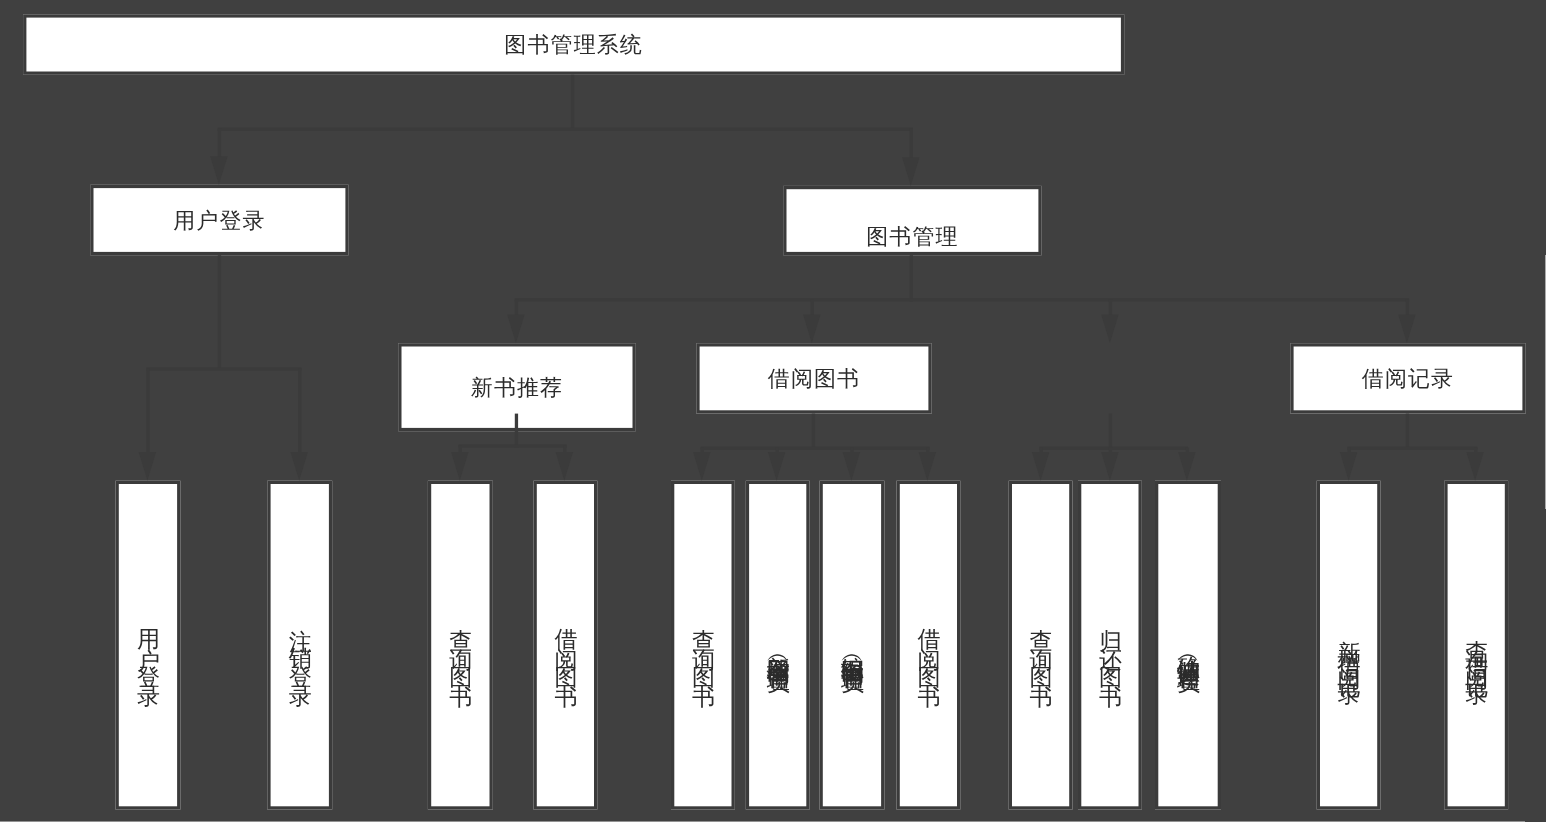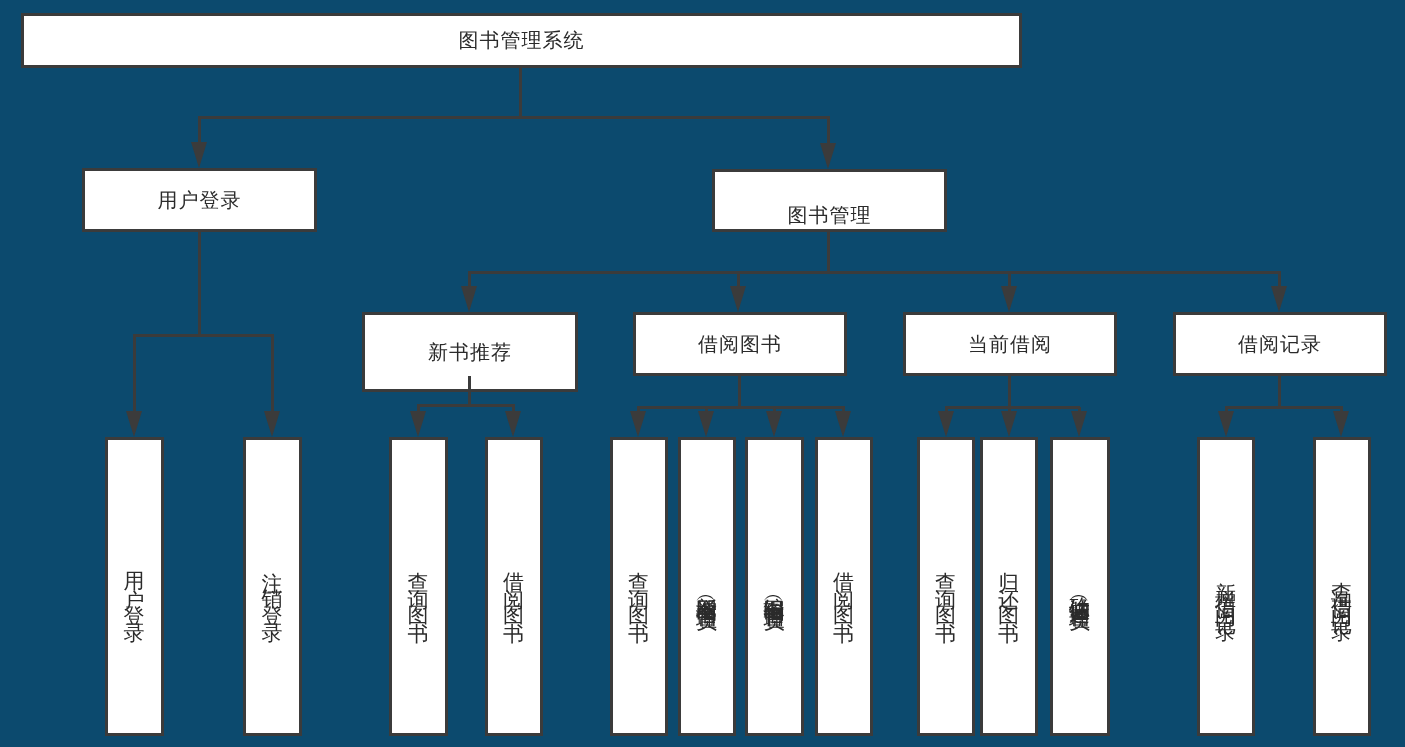--- a/index.html
+++ b/index.html
@@ -1,19 +1,19 @@
 <!DOCTYPE html>
 <html><head>
 <meta charset="utf-8">
 <style>
   html,body{margin:0;padding:0;background:#ffffff;}
   .canvas{
     position:relative;
     width:1405px;height:747px;
-    background:#0c4a6e;
+    background:#404040;
     font-family:"Liberation Sans","DejaVu Sans",sans-serif;
     overflow:hidden;
   }
   .box{
     position:absolute;
     box-sizing:border-box;
     border:3px solid #3b3b3b;
     background:#ffffff;
     display:flex;
     align-items:center;
@@ -64,23 +64,20 @@
   </div>
   <div class="box" style="left:712px;top:169px;width:235px;height:63px;align-items:flex-end;">
     <span>图书管理</span>
   </div>
 
   <div class="box" style="left:362px;top:312px;width:216px;height:80px;">
     <span>新书推荐</span>
   </div>
   <div class="box" style="left:633px;top:312px;width:214px;height:64px;">
     <span>借阅图书</span>
-  </div>
-  <div class="box" style="left:903px;top:312px;width:214px;height:64px;">
-    <span>当前借阅</span>
   </div>
   <div class="box" style="left:1173px;top:312px;width:214px;height:64px;">
     <span>借阅记录</span>
   </div>
 
   <div class="box vbox" style="left: 105px; top: 437px; width: 59px; height: 299px; letter-spacing: 17px;">
     <span>用户登录</span>
   </div>
   <div class="box vbox" style="left: 243px; top: 437px; width: 59px; height: 299px; letter-spacing: 17px;">
     <span>注销登录</span>

